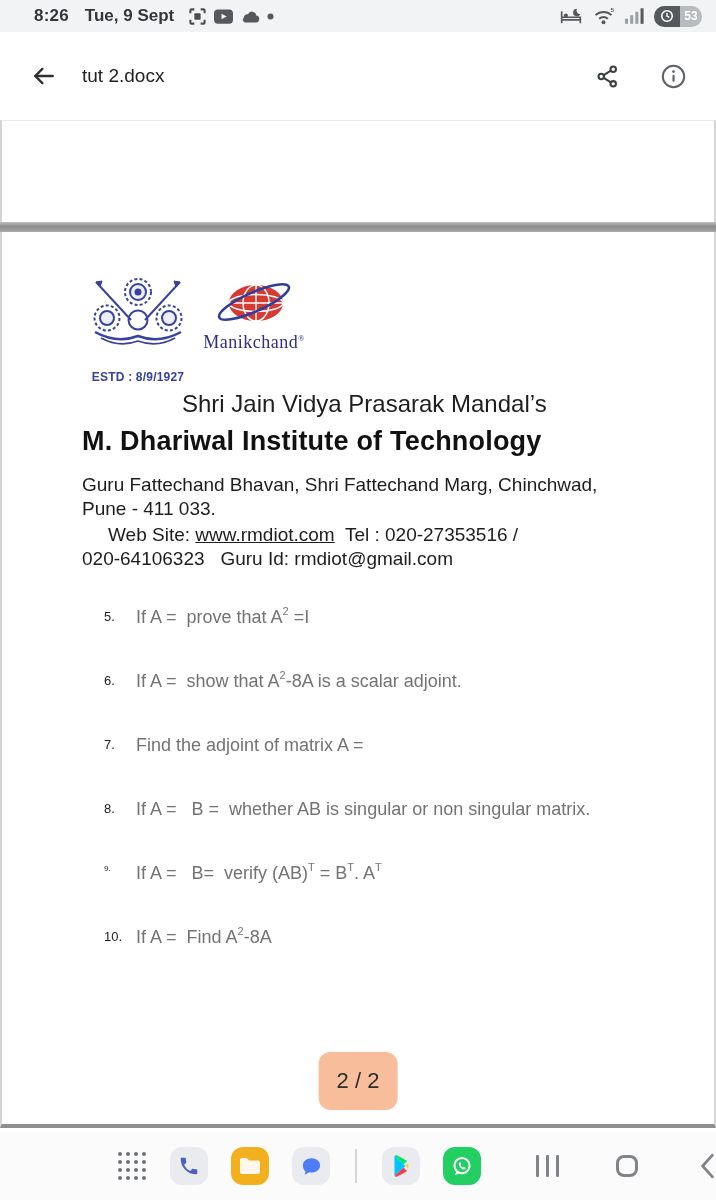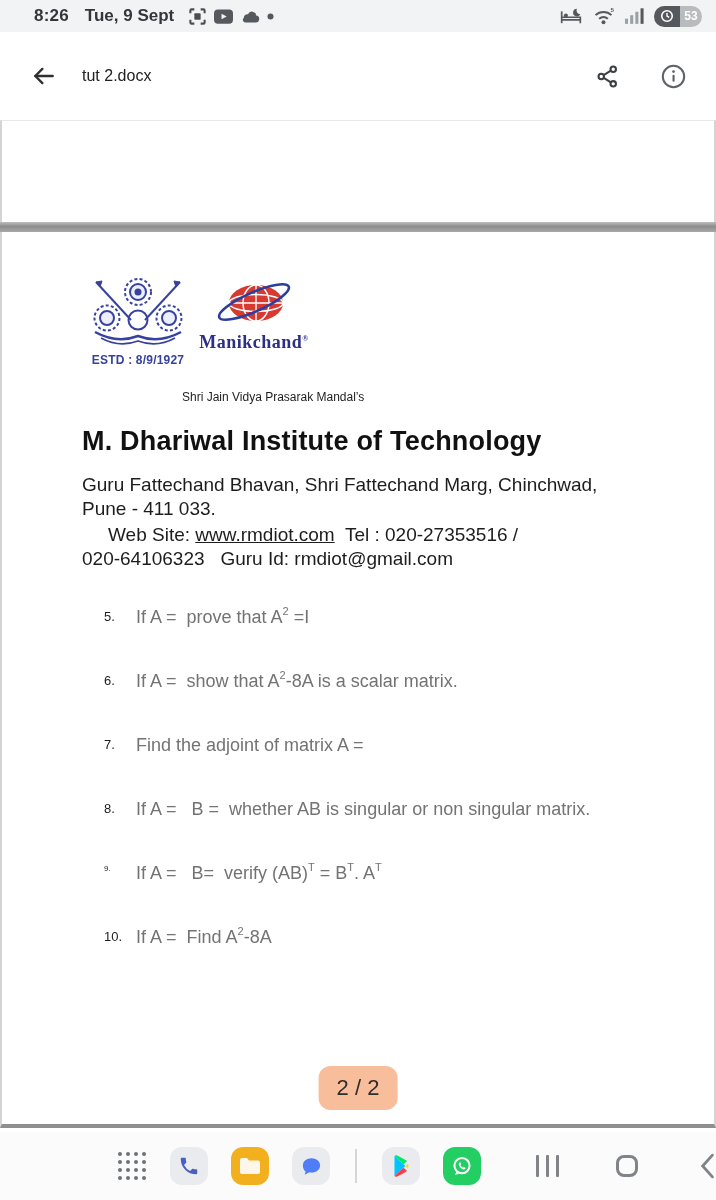--- a/index.html
+++ b/index.html
@@ -19,62 +19,62 @@
                   display:flex; background:#b9bcbe; }
   .battery-fill { width:26px; height:100%; background:#55595d; display:flex;
                   align-items:center; justify-content:center; }
   .battery-num { flex:1; display:flex; align-items:center; justify-content:center;
                  color:#fff; font-size:12px; font-weight:700; }
 
   
   .app-header { height:88px; background:#fff; display:flex; align-items:center;
                 padding:0 20px 0 24px; }
   .back-btn { width:40px; height:40px; display:flex; align-items:center; justify-content:center; }
-  .doc-title { font-size:16px; color:#202124; margin-left:18px; flex:1; }
+  .doc-title { font-size:19px; color:#202124; margin-left:18px; flex:1; }
   .hdr-btn { width:46px; height:46px; display:flex; align-items:center; justify-content:center; }
   .hdr-gap { width:20px; }
 
   
   .viewer { position:relative; height:1012px; background:#fff; }
   .page1-bottom { height:102px; background:#fff; border-left:2px solid #d4d4d4;
                   border-right:2px solid #d4d4d4; border-top:1px solid #e8e8e8; }
   .page-sep { height:10px; background:linear-gradient(#bdbdbd,#8d8d8d 45%,#a8a8a8); }
   .page2 { height:896px; background:#fff; border-left:2px solid #d4d4d4;
            border-right:2px solid #d4d4d4; border-bottom:4px solid #8f8f8f; }
 
   .doc-content { padding:40px 56px 0 64px; }
   .letterhead { position:relative; height:150px; }
   .emblem-block { position:absolute; left:18px; top:0; width:108px; text-align:center; }
-  .estd { font-size:12px; font-weight:700; color:#3742a0; margin-top:1px; letter-spacing:.2px; }
+  .estd { font-size:12px; font-weight:700; color:#3742a0; margin-top:18px; letter-spacing:.2px; }
   .manik-block { position:absolute; left:128px; top:6px; width:120px; text-align:center; }
-  .manik-caption { font-family:"Liberation Serif", serif; font-weight:700;
+  .manik-caption { font-family:"Liberation Serif", serif; font-weight:400;
                    font-size:18px; color:#2b2f86; letter-spacing:.5px; }
   .manik-reg { font-size:8px; vertical-align:super; color:#2b2f86; }
-  .mandal { position:absolute; left:116px; top:118px; font-size:12px; color:#1d1d1d; }
+  .mandal { position:absolute; left:116px; top:118px; font-size:24px; color:#1d1d1d; }
 
   .rasiklal-row { display:flex; align-items:flex-end; margin-top:6px; }
   .rasiklal-line { flex:1; border-bottom:2px solid #4e4e4e; margin-bottom:5px; }
   .rasiklal { font-size:26px; font-weight:700; color:#111; line-height:1; }
 
   .institute { font-size:27px; font-weight:700; color:#111; margin-top:4px;
                margin-left:16px; letter-spacing:.2px; }
   .address { font-size:19px; color:#1d1d1d; margin-left:16px; margin-top:16px; line-height:24px; }
   .contact1 { font-size:19px; color:#1d1d1d; margin-left:42px; margin-top:2px; line-height:24px; white-space:pre-wrap; }
   .contact2 { font-size:19px; color:#1d1d1d; margin-left:16px; line-height:24px; white-space:pre-wrap; }
   .weburl { text-decoration:underline; }
 
   .questions { margin-top:36px; margin-left:38px; }
   .question-row { display:flex; align-items:flex-start; margin-bottom:42px; min-height:22px; }
   .q-num { width:32px; flex:0 0 32px; font-size:13px; color:#1d1d1d; padding-top:2px; }
   .q-num-small { font-size:8px; padding-top:1px; }
   .q-text { font-size:18px; color:#737373; white-space:pre-wrap; }
   .q-text sup { font-size:11px; line-height:0; position:relative; top:-1px; }
 
   .page-chip { position:absolute; left:50%; transform:translateX(-50%); bottom:22px;
-               background:#f8bd9b; border-radius:12px; padding:9px 18px;
+               background:#f8bd9b; border-radius:12px; padding:16px 18px;
                font-size:22px; color:#2d2d2d; }
 
   
   .bottom-nav { height:68px; background:#fbfbfb; display:flex; align-items:center;
                 padding:0 38px 0 118px; }
   .dock { display:flex; align-items:center; gap:23px; }
   .tile { width:38px; height:38px; border-radius:12px; display:flex; align-items:center;
           justify-content:center; background:#e9ebee; }
   .tile-files { background:#f2b01e; }
   .tile-wa { background:#23ce62; }
@@ -253,21 +253,21 @@
       <div class="contact1"><span>Web Site: </span><span class="weburl">www.rmdiot.com</span><span>  Tel : 020-27353516 /</span></div>
       <div class="contact2"><span>020-64106323</span><span>   Guru Id: </span><span>rmdiot@gmail.com</span></div>
 
       <div class="questions">
           <div class="question-row">
             <span class="q-num">5.</span>
             <span class="q-text"><span>If A =  prove that A</span><sup>2</sup><span> =I</span></span>
           </div>
           <div class="question-row">
             <span class="q-num">6.</span>
-            <span class="q-text"><span>If A =  show that A</span><sup>2</sup><span>-8A is a scalar matrix.</span></span>
+            <span class="q-text"><span>If A =  show that A</span><sup>2</sup><span>-8A is a scalar adjoint.</span></span>
           </div>
           <div class="question-row">
             <span class="q-num">7.</span>
             <span class="q-text"><span>Find the adjoint of matrix A =</span></span>
           </div>
           <div class="question-row">
             <span class="q-num">8.</span>
             <span class="q-text"><span>If A =   B =  whether AB is singular or non singular matrix.</span></span>
           </div>
           <div class="question-row">

